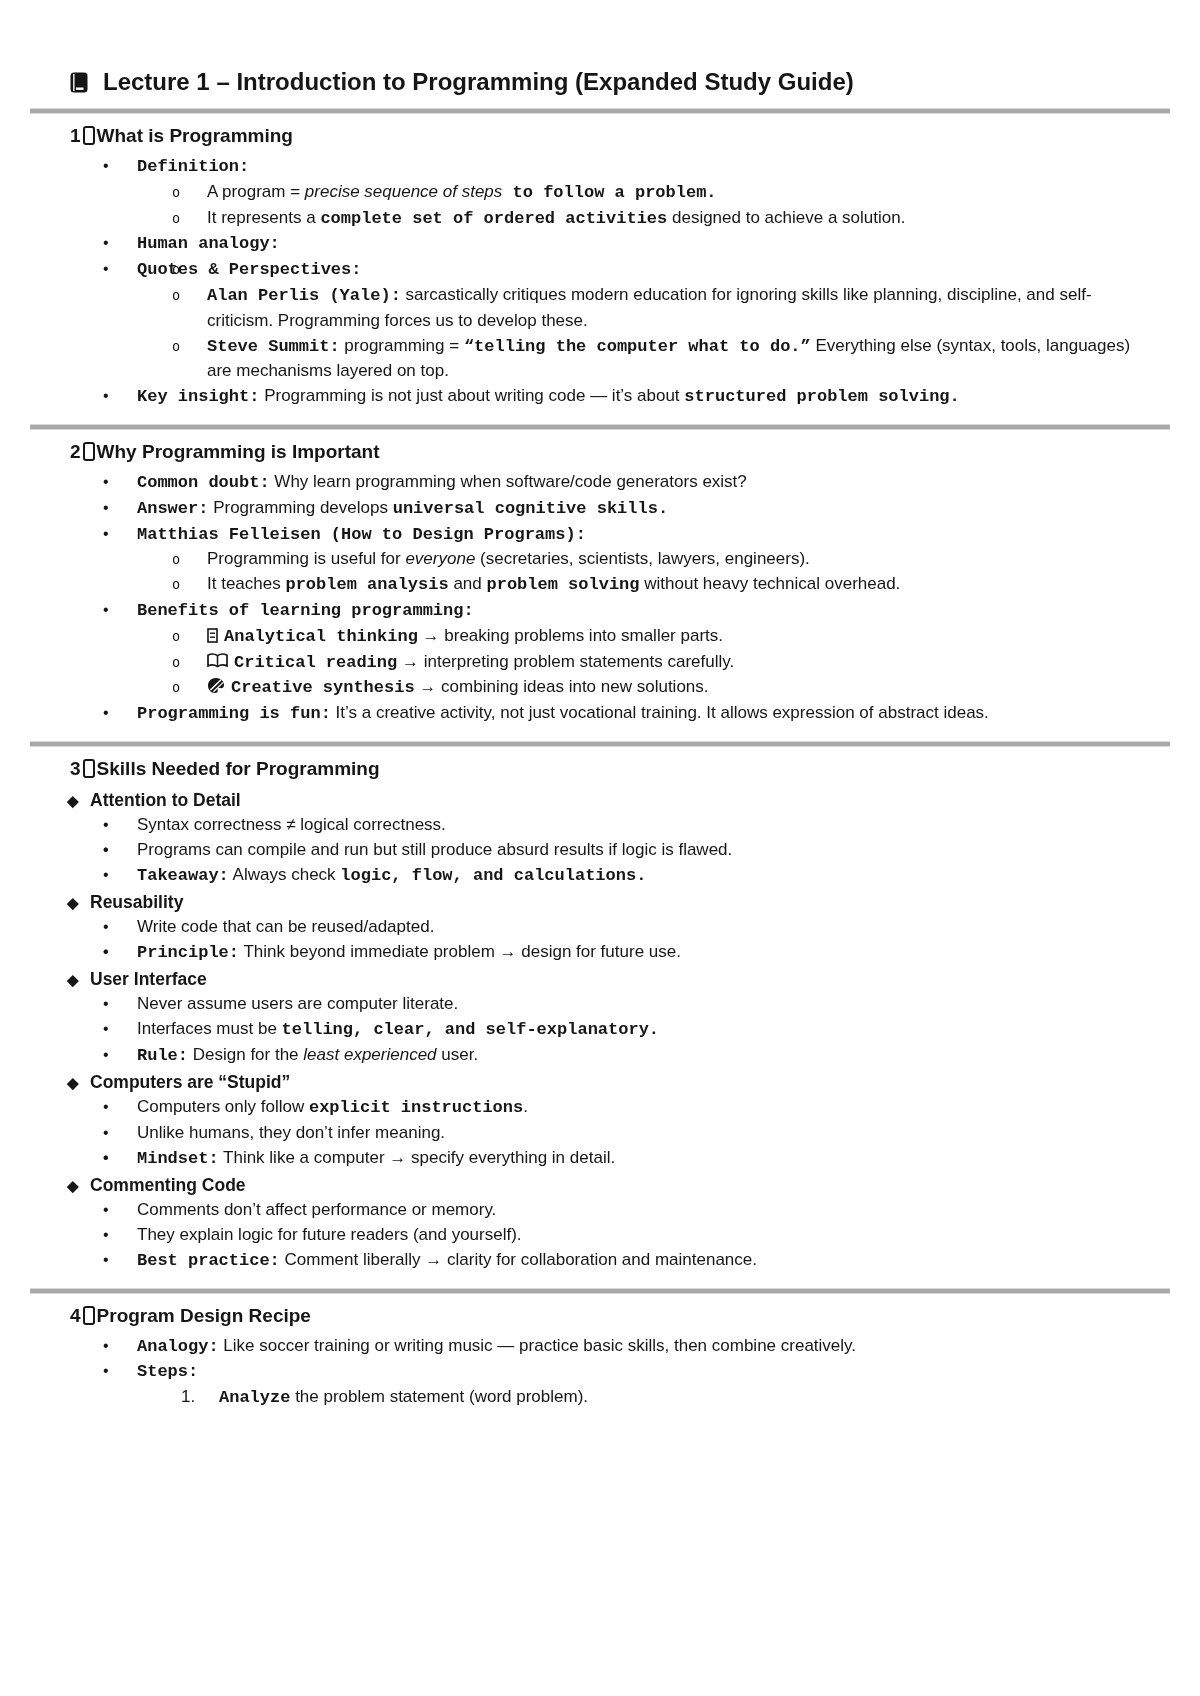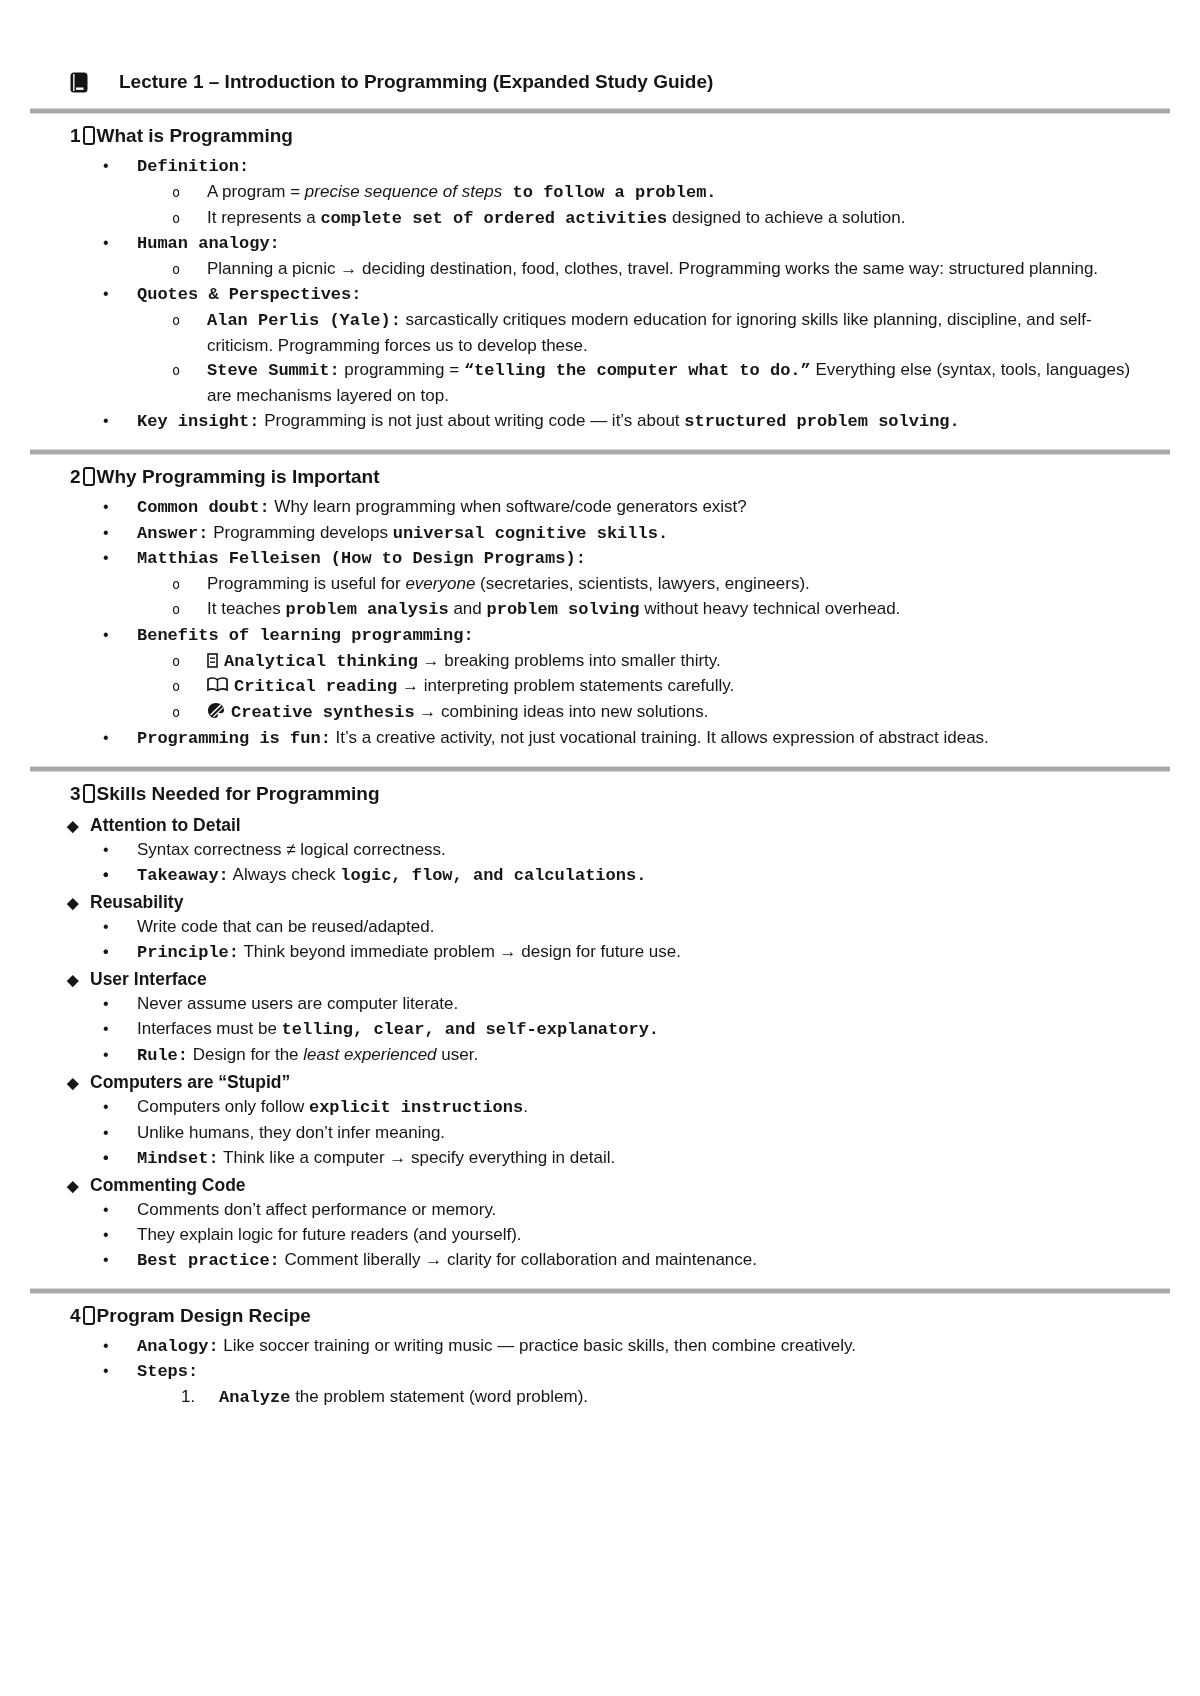--- a/index.html
+++ b/index.html
@@ -2,22 +2,22 @@
 <html><head>
 <meta charset="utf-8">
 <style>
   html,body{margin:0;padding:0;}
   body{
     width:1200px;height:1696px;background:#ffffff;overflow:hidden;
     color:#161616;font-family:"Liberation Sans",sans-serif;font-size:17px;
   }
   .page{padding:70px 56px 0 70px;}
   .doc-title{
-    font-weight:700;font-size:19px;line-height:24px;margin:0 0 10px 0;
-    display:flex;align-items:center;gap:25px;
+    font-weight:700;font-size:24px;line-height:24px;margin:0 0 10px 0;
+    display:flex;align-items:center;gap:9px;
   }
   .divider{
     height:4px;background:#a9a9a9;
     border-top:1px solid #d8d8d8;border-bottom:1px solid #d8d8d8;
     margin:14px -26px 8px -40px;
   }
   .sec-h{font-weight:700;font-size:19px;line-height:27px;margin:0 0 5px 0;display:flex;align-items:center;}
   .keycap{
     display:inline-block;width:12px;height:19px;border:2px solid #161616;
     border-radius:3px;margin:0 2px 0 2px;box-sizing:border-box;
@@ -52,62 +52,62 @@
       <div class="divider"></div>
       <div class="sec-h">
         <span>1</span>
         <span class="keycap"></span>
         <span>What is Programming</span>
       </div>
       <div class="li b1"><span class="blt">•</span><b>Definition:</b></div>
       <div class="li b2"><span class="blt">o</span><span>A program = </span><i>precise sequence of steps</i><b> to follow a problem.</b></div>
       <div class="li b2"><span class="blt">o</span><span>It represents a </span><b>complete set of ordered activities</b><span> designed to achieve a solution.</span></div>
       <div class="li b1"><span class="blt">•</span><b>Human analogy:</b></div>
-      <div class="li b2"><span class="blt">o</span><span>Planning a picnic → deciding destination, food, clothes, travel. Programming works the same way: structured planning.</span></div>
+      <div class="li b2"><span class="blt">o</span></div>
       <div class="li b1"><span class="blt">•</span><b>Quotes &amp; Perspectives:</b></div>
       <div class="li b2"><span class="blt">o</span><b>Alan Perlis (Yale):</b><span> sarcastically critiques modern education for ignoring skills like planning, discipline, and self-criticism. Programming forces us to develop these.</span></div>
       <div class="li b2"><span class="blt">o</span><b>Steve Summit:</b><span> programming = </span><b>“telling the computer what to do.”</b><span> Everything else (syntax, tools, languages) are mechanisms layered on top.</span></div>
       <div class="li b1"><span class="blt">•</span><b>Key insight:</b><span> Programming is not just about writing code — it’s about </span><b>structured problem solving.</b></div>
       <div class="divider"></div>
       <div class="sec-h">
         <span>2</span>
         <span class="keycap"></span>
         <span>Why Programming is Important</span>
       </div>
       <div class="li b1"><span class="blt">•</span><b>Common doubt:</b><span> Why learn programming when software/code generators exist?</span></div>
       <div class="li b1"><span class="blt">•</span><b>Answer:</b><span> Programming develops </span><b>universal cognitive skills.</b></div>
       <div class="li b1"><span class="blt">•</span><b>Matthias Felleisen (How to Design Programs):</b></div>
       <div class="li b2"><span class="blt">o</span><span>Programming is useful for </span><i>everyone</i><span> (secretaries, scientists, lawyers, engineers).</span></div>
       <div class="li b2"><span class="blt">o</span><span>It teaches </span><b>problem analysis</b><span> and </span><b>problem solving</b><span> without heavy technical overhead.</span></div>
       <div class="li b1"><span class="blt">•</span><b>Benefits of learning programming:</b></div>
       <div class="li b2"><span class="blt">o</span><span class="ico"><svg width="11" height="15" viewBox="0 0 11 15">
             <rect x="1" y="1" width="9" height="13" fill="none" stroke="#161616" stroke-width="1.6"></rect>
             <rect x="3" y="4.5" width="5" height="1.4" fill="#161616"></rect>
             <rect x="3" y="8.5" width="5" height="1.4" fill="#161616"></rect>
-          </svg></span><b>Analytical thinking</b><span> → breaking problems into smaller thirty.</span></div>
+          </svg></span><b>Analytical thinking</b><span> → breaking problems into smaller parts.</span></div>
       <div class="li b2"><span class="blt">o</span><span class="ico"><svg width="21" height="16" viewBox="0 0 21 16">
             <path d="M1 2.2 C4 0.6 8 1 10.5 2.6 C13 1 17 0.6 20 2.2 L20 13 C17 11.6 13 12 10.5 13.6 C8 12 4 11.6 1 13 Z" fill="#ffffff" stroke="#161616" stroke-width="1.7"></path>
             <line x1="10.5" y1="2.6" x2="10.5" y2="13.6" stroke="#161616" stroke-width="1.5"></line>
           </svg></span><b>Critical reading</b><span> → interpreting problem statements carefully.</span></div>
       <div class="li b2"><span class="blt">o</span><span class="ico"><svg width="18" height="17" viewBox="0 0 18 17">
             <path d="M9 1 C13.5 1 17 4 17 8 C17 10.6 15 11.6 13 11.1 C11.4 10.7 10.4 11.2 10.7 12.9 C11 14.6 9.8 16 8 16 C4 16 1 12.6 1 8.5 C1 4.1 4.5 1 9 1 Z" fill="#161616"></path>
             <line x1="3.5" y1="13" x2="14" y2="2.8" stroke="#ffffff" stroke-width="1.6"></line>
             <line x1="6.5" y1="14.8" x2="16.2" y2="5.4" stroke="#ffffff" stroke-width="1.2"></line>
           </svg></span><b>Creative synthesis</b><span> → combining ideas into new solutions.</span></div>
       <div class="li b1"><span class="blt">•</span><b>Programming is fun:</b><span> It’s a creative activity, not just vocational training. It allows expression of abstract ideas.</span></div>
       <div class="divider"></div>
       <div class="sec-h">
         <span>3</span>
         <span class="keycap"></span>
         <span>Skills Needed for Programming</span>
       </div>
       <div class="li dh"><span class="blt">◆</span><span>Attention to Detail</span></div>
       <div class="li b1"><span class="blt">•</span><span>Syntax correctness ≠ logical correctness.</span></div>
       <div class="li b1"><span class="blt">•</span></div>
-      <div class="li b1"><span class="blt">•</span></div>
+      <div class="li b1"><span class="blt">•</span><span>Programs can compile and run but still produce absurd results if logic is flawed.</span></div>
       <div class="li b1"><span class="blt">•</span><b>Takeaway:</b><span> Always check </span><b>logic, flow, and calculations.</b></div>
       <div class="li dh"><span class="blt">◆</span><span>Reusability</span></div>
       <div class="li b1"><span class="blt">•</span><span>Write code that can be reused/adapted.</span></div>
       <div class="li b1"><span class="blt">•</span></div>
       <div class="li b1"><span class="blt">•</span><b>Principle:</b><span> Think beyond immediate problem → design for future use.</span></div>
       <div class="li dh"><span class="blt">◆</span><span>User Interface</span></div>
       <div class="li b1"><span class="blt">•</span><span>Never assume users are computer literate.</span></div>
       <div class="li b1"><span class="blt">•</span><span>Interfaces must be </span><b>telling, clear, and self-explanatory.</b></div>
       <div class="li b1"><span class="blt">•</span><b>Rule:</b><span> Design for the </span><i>least experienced</i><span> user.</span></div>
       <div class="li dh"><span class="blt">◆</span><span>Computers are “Stupid”</span></div>

